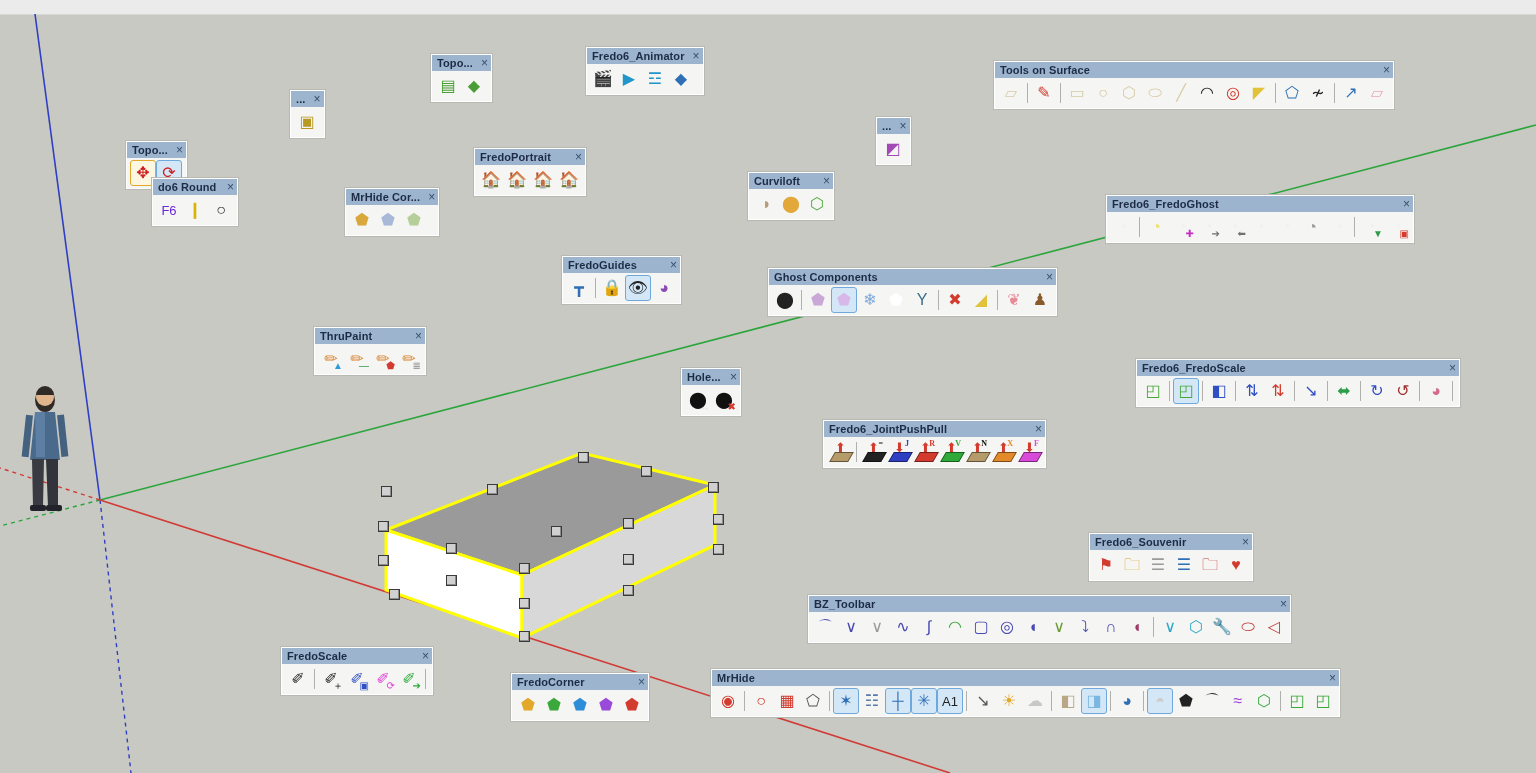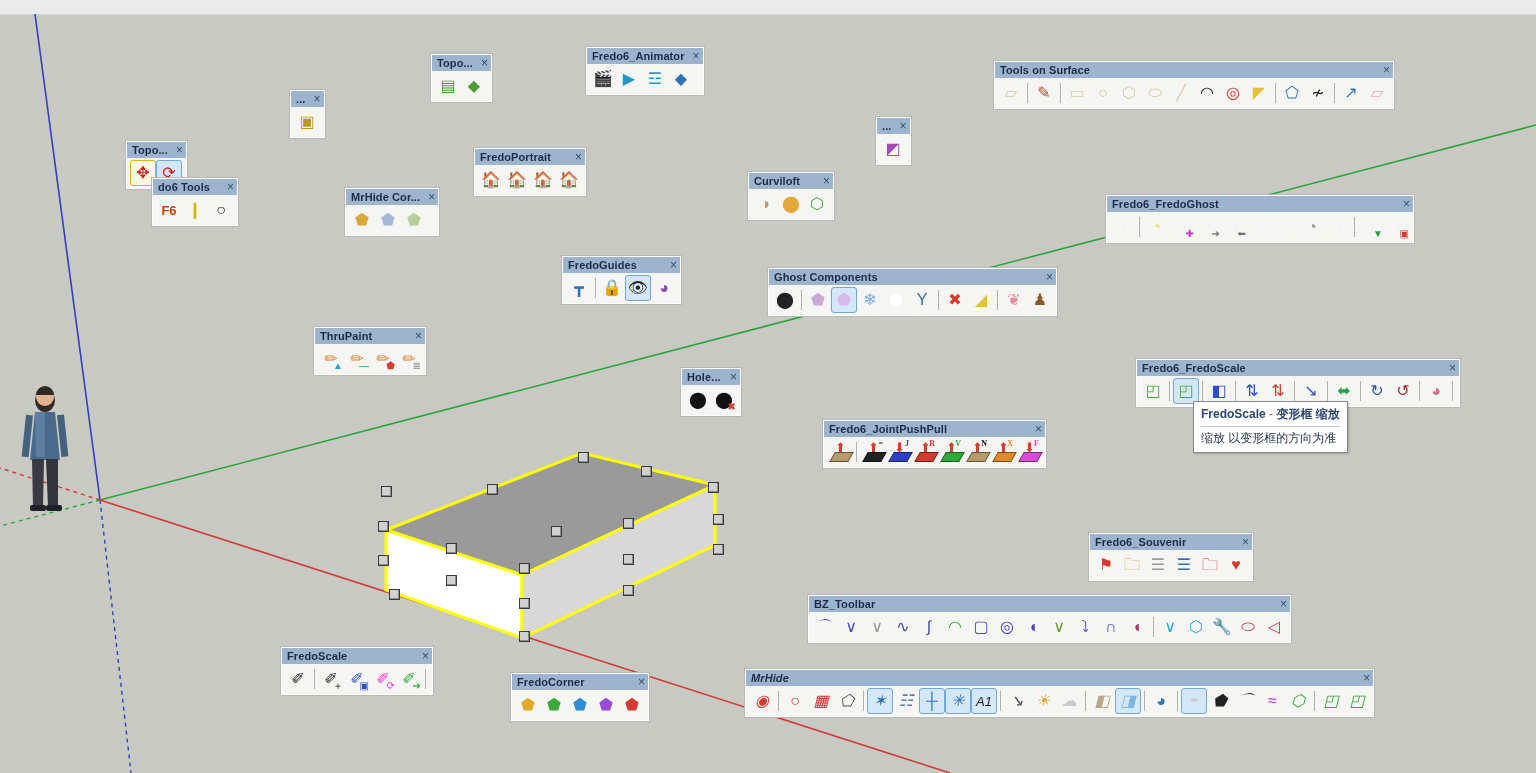--- a/index.html
+++ b/index.html
@@ -133,26 +133,26 @@
           <div class="btn" style="border: 1px solid rgb(226, 168, 42); background: rgb(253, 246, 224);">
             <span class="ic" style="color: rgb(204, 34, 34);">✥</span>
           </div>
           <div class="btn sel">
             <span class="ic" style="color: rgb(204, 34, 34);">⟳</span>
           </div>
         </div>
       </div>
       <div class="tb" style="left: 152px; top: 178px;">
         <div class="tb-title">
-          <span>do6 Tools</span>
-          <span class="x">×</span>
-        </div>
-        <div class="tb-body">
-          <div class="btn">
-            <span class="ic sm" style="color: #c2410c; font-weight: bold;">F6</span>
+          <span>do6 Round</span>
+          <span class="x">×</span>
+        </div>
+        <div class="tb-body">
+          <div class="btn">
+            <span class="ic sm" style="color: #6d28d9;">F6</span>
           </div>
           <div class="btn">
             <span class="ic" style="color: rgb(216, 180, 0);">❙</span>
           </div>
           <div class="btn">
             <span class="ic" style="color: rgb(51, 51, 51);">○</span>
           </div>
         </div>
       </div>
       <div class="tb" style="left: 290px; top: 90px;">
@@ -713,21 +713,21 @@
             <span class="ic" style="color: rgb(47, 140, 216);">⬟</span>
           </div>
           <div class="btn">
             <span class="ic" style="color: rgb(154, 74, 216);">⬟</span>
           </div>
           <div class="btn">
             <span class="ic" style="color: rgb(210, 59, 46);">⬟</span>
           </div>
         </div>
       </div>
-      <div class="tb" style="left: 745px; top: 669px; font-style: italic;">
+      <div class="tb" style="left: 711px; top: 669px;">
         <div class="tb-title">
           <span>MrHide</span>
           <span class="x">×</span>
         </div>
         <div class="tb-body">
           <div class="btn">
             <span class="ic" style="color: rgb(210, 59, 46);">◉</span>
           </div>
           <div class="sep"></div>
           <div class="btn">
@@ -796,21 +796,14 @@
           <div class="btn">
             <span class="ic" style="color: rgb(58, 168, 58);">◰</span>
           </div>
           <div class="btn">
             <span class="ic" style="color: rgb(58, 168, 58);">◰</span>
           </div>
         </div>
       </div>
     </div>
 
-  <div id="tooltip" style="left:1193px;top:401px;">
-    <div class="tt-title">
-      <span>FredoScale</span><span class="tt-dash"> - </span><span>变形框 缩放</span>
-    </div>
-    <hr>
-    <div class="tt-desc">缩放 以变形框的方向为准</div>
-  </div>
 
 </div>
 
 </body></html>

